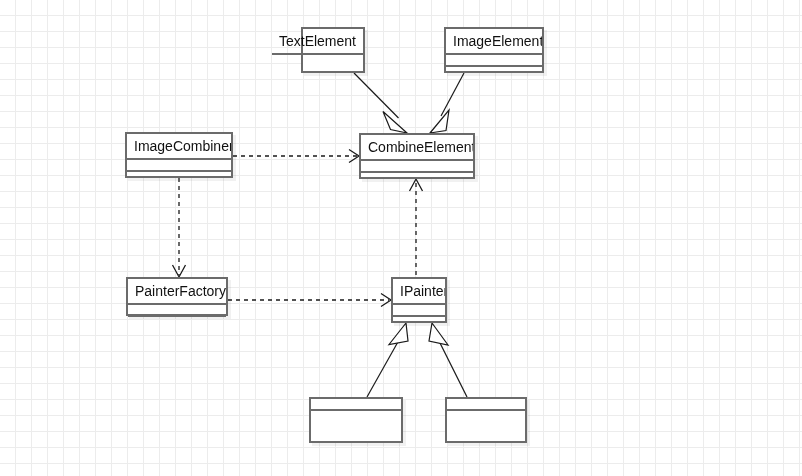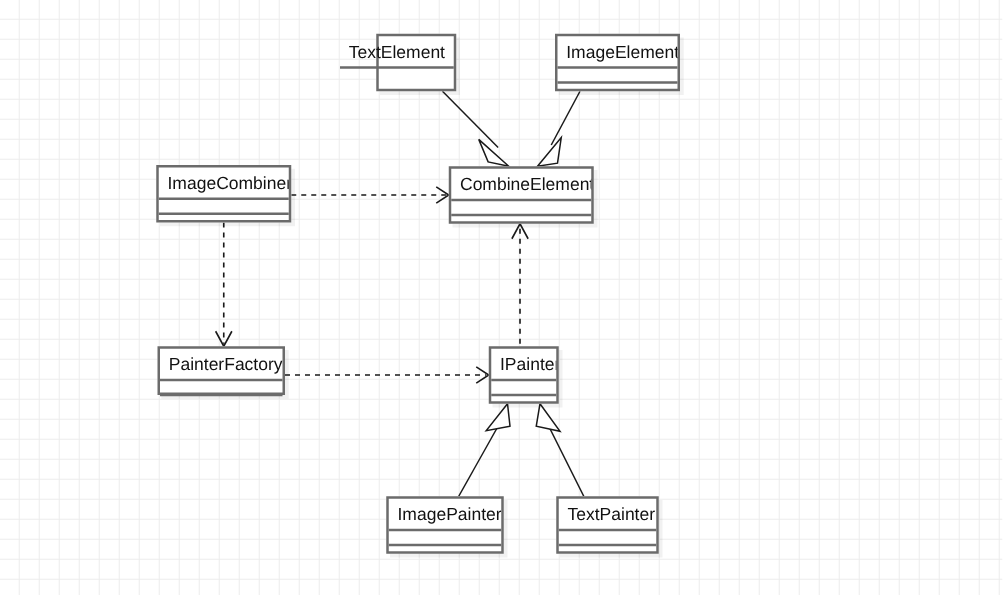--- a/index.html
+++ b/index.html
@@ -142,24 +142,22 @@
     <div class="uml-ops"></div>
   </div>
 
   <div class="uml-class" style="left:391px; top:277px; width:56px; height:46px;">
     <div class="uml-name">IPainter</div>
     <div class="uml-attrs"></div>
     <div class="uml-ops"></div>
   </div>
 
   <div class="uml-class" style="left:309px; top:397px; width:94px; height:46px;">
-    <div class="uml-name">ImagePainter</div>
     <div class="uml-attrs"></div>
     <div class="uml-ops"></div>
   </div>
 
   <div class="uml-class" style="left:445px; top:397px; width:82px; height:46px;">
-    <div class="uml-name">TextPainter</div>
     <div class="uml-attrs"></div>
     <div class="uml-ops"></div>
   </div>
 
 </div>
 
 </body></html>

